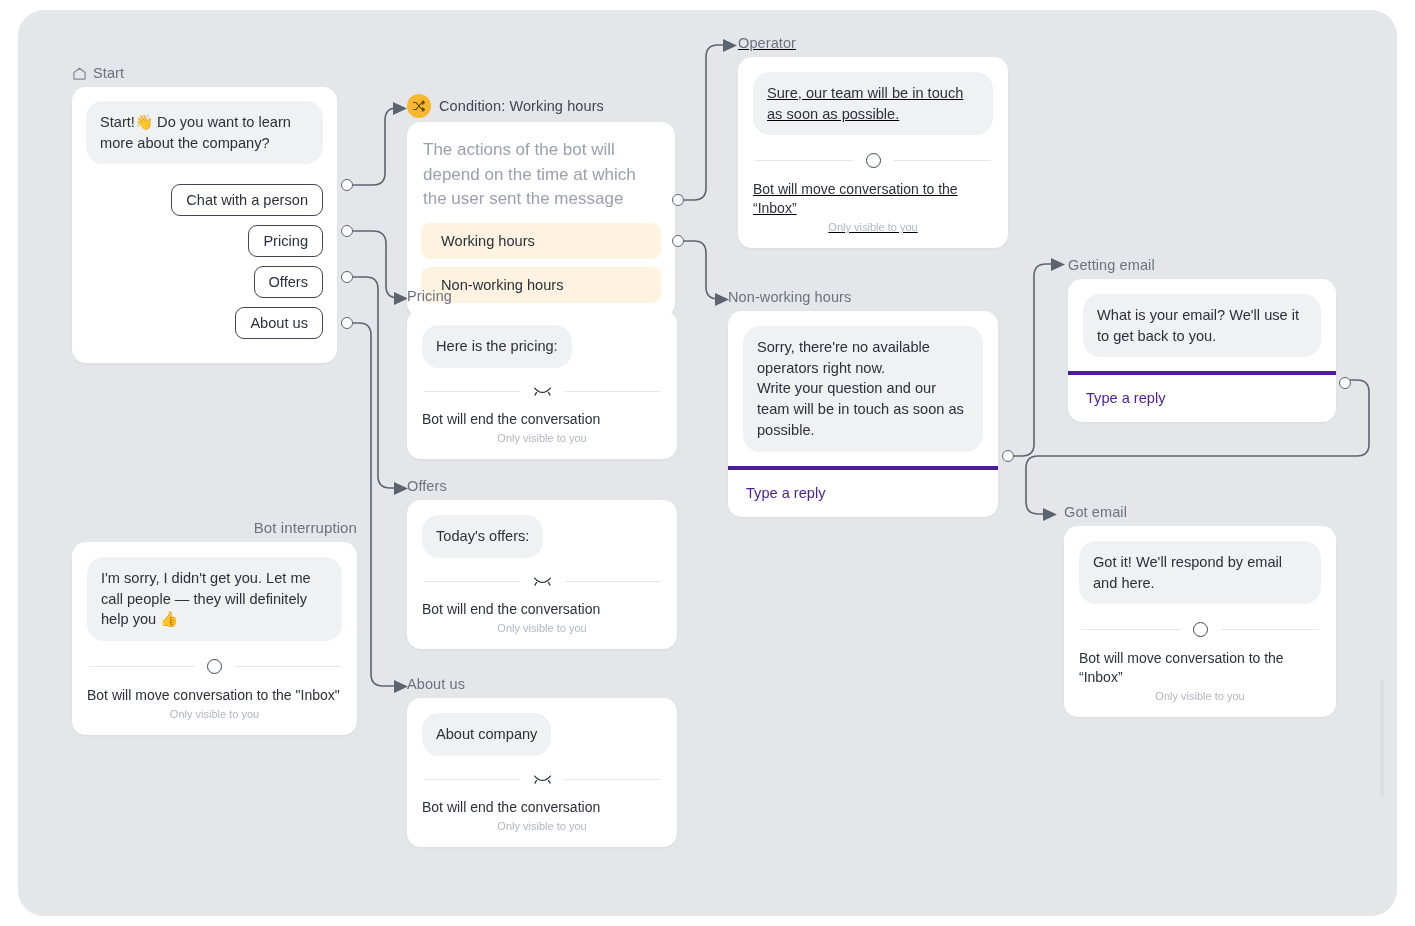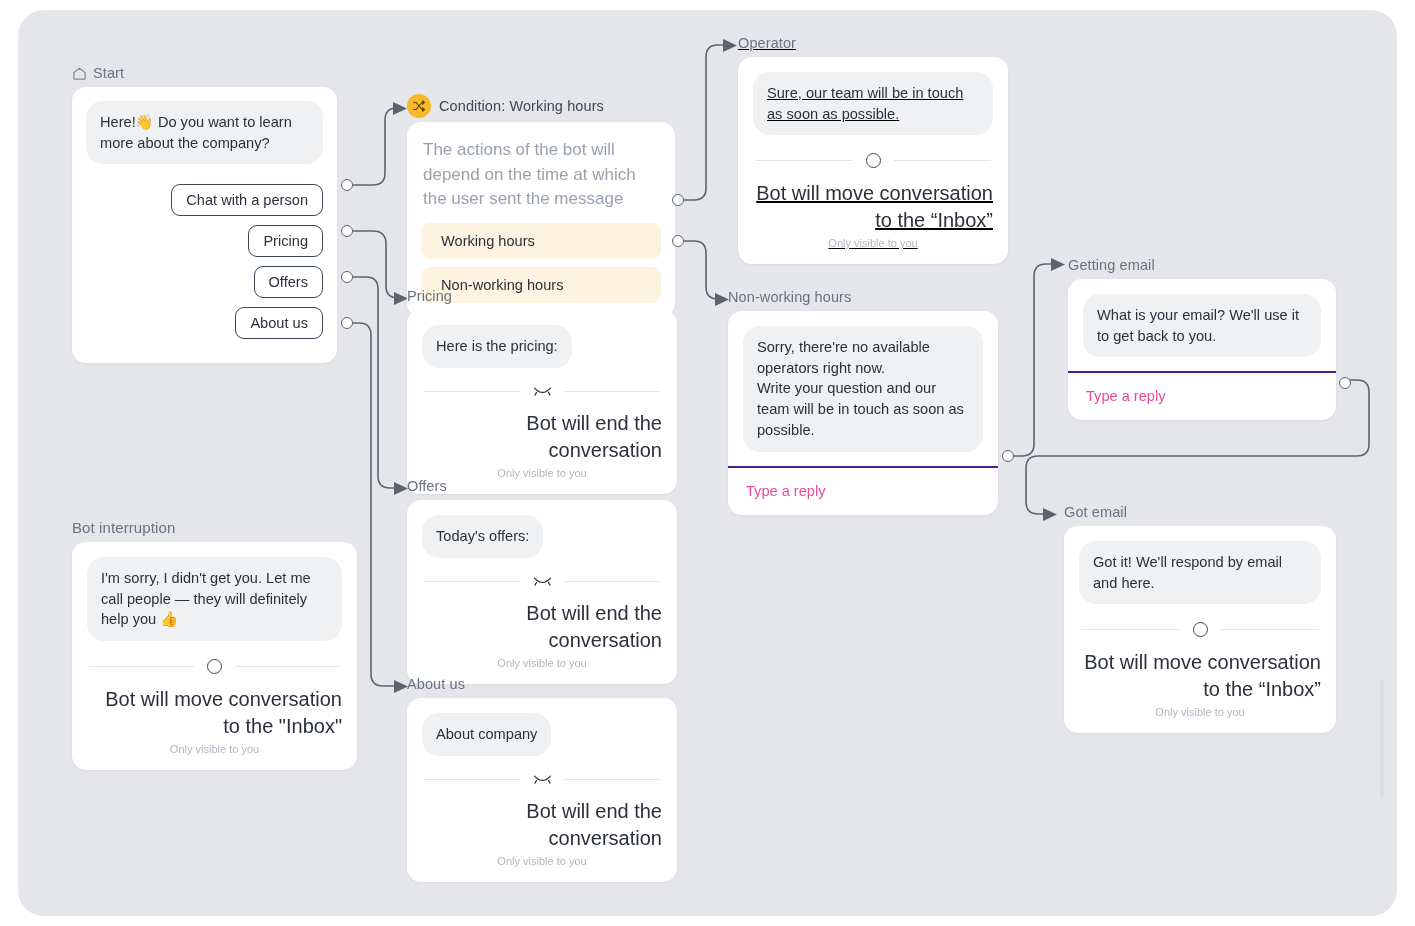--- a/index.html
+++ b/index.html
@@ -95,32 +95,32 @@
     margin: 18px 2px 12px 2px;
   }
   .divider .ln { flex: 1; height: 1px; background: #e3e5e9; }
   .divider .mark { padding: 0 13px; display: flex; align-items: center; justify-content: center; }
   .circle-mark {
     width: 15px; height: 15px; border-radius: 50%;
     border: 1.5px solid #3f4654; background: transparent;
   }
 
   .footnote {
-    text-align: right;
-    font-size: 20px; color: #2b303a; line-height: 1.35;
+    text-align: left;
+    font-size: 14px; color: #2b303a; line-height: 1.35;
   }
   .subnote {
     text-align: center;
     font-size: 11px; color: #b0b6c0; margin-top: 3px;
   }
 
   
   .reply-row {
-    border-top: 2px solid #4c1d95;
-    font-size: 14.6px; color: #ec4899;
+    border-top: 4px solid #4c1d95;
+    font-size: 14.6px; color: #4c1d95;
   }
 
   
   .dot {
     position: absolute;
     width: 12px; height: 12px;
     border-radius: 50%;
     background: #ffffff;
     border: 1.4px solid #5d6470;
   }
@@ -166,21 +166,21 @@
 
   <div class="node" style="left:54px; top:55px; width:265px;">
     <div class="node-label">
       <svg class="home-ico" viewBox="0 0 24 24" fill="none" stroke="#868d99" stroke-width="2" stroke-linecap="round" stroke-linejoin="round">
         <path d="M3 10.5 L12 3.5 L21 10.5 V20 a1 1 0 0 1 -1 1 H4 a1 1 0 0 1 -1 -1 Z"></path>
       </svg>
       <span>Start</span>
     </div>
     <div class="card" style="padding:14px;">
       <div class="bubble">
-        <span>Here!</span><span class="emoji">👋</span><span> Do you want to learn more about the company?</span>
+        <span>Start!</span><span class="emoji">👋</span><span> Do you want to learn more about the company?</span>
       </div>
       <div class="opts" style="margin-top:20px; padding-bottom:10px;">
         <div class="opt">Chat with a person</div>
         <div class="opt">Pricing</div>
         <div class="opt">Offers</div>
         <div class="opt">About us</div>
       </div>
     </div>
     <div class="dot" style="left:269px; top:114px;"></div>
     <div class="dot" style="left:269px; top:160px;"></div>
@@ -343,21 +343,21 @@
             <span class="circle-mark"></span>
           </span>
         <span class="ln"></span>
       </div>
       <div class="footnote">Bot will move conversation to the “Inbox”</div>
       <div class="subnote">Only visible to you</div>
     </div>
   </div>
 
   <div class="node" style="left:54px; top:509px; width:285px;">
-    <div class="node-label" style="font-size:15px;">
+    <div class="node-label" style="font-size:15px;justify-content:flex-end;">
       <span>Bot interruption</span>
     </div>
     <div class="card" style="padding:15px;">
       <div class="bubble">
         <span>I'm sorry, I didn't get you. Let me call people — they will definitely help you </span><span class="emoji">👍</span>
       </div>
       <div class="divider">
         <span class="ln"></span>
         <span class="mark">
             <span class="circle-mark"></span>

